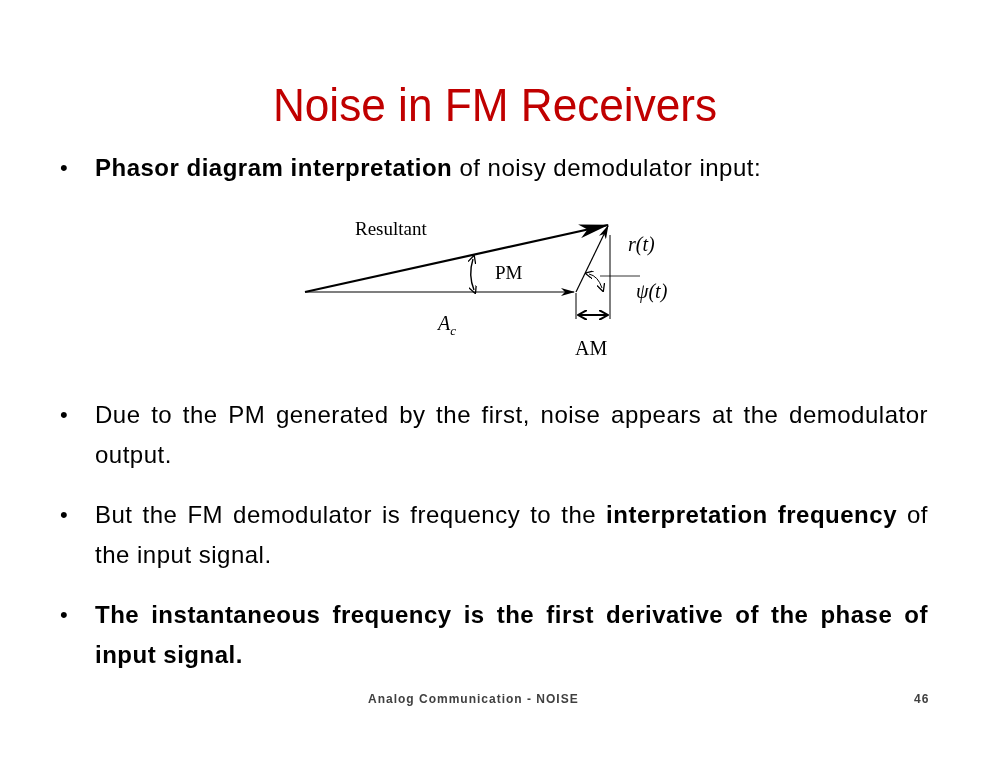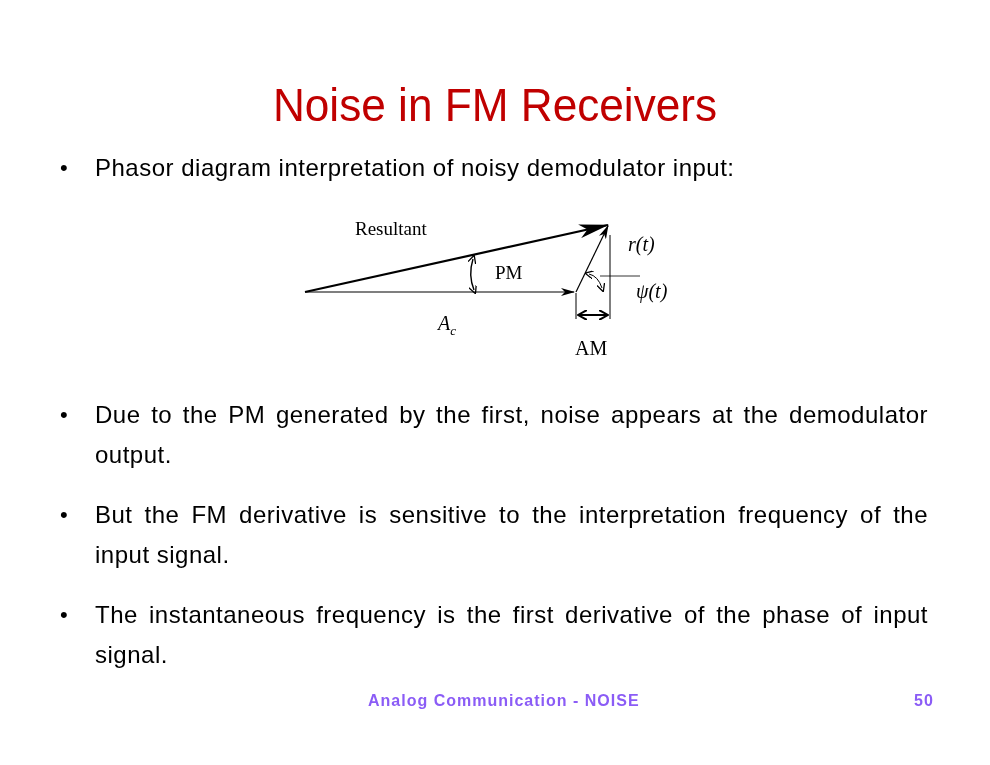--- a/index.html
+++ b/index.html
@@ -15,28 +15,28 @@
     .bullet {
       position: absolute; left: 60px; width: 868px; font-size: 24px; line-height: 40px;
       letter-spacing: 0.5px;
     }
     .bullet .dot {
       position: absolute; left: 0; top: 0; font-size: 22px;
     }
     .bullet .txt {
       display: block; margin-left: 35px; text-align: justify; text-align-last: left;
     }
-    .bullet b { font-weight: normal; }
+    .bullet b { font-weight: bold; }
     .b1 { top: 148px; }
     .b2 { top: 395px; }
     .b3 { top: 495px; }
     .b4 { top: 595px; }
     .diagram { position: absolute; left: 290px; top: 205px; width: 400px; height: 160px; }
     .footer {
-      position: absolute; top: 692px; font-size: 16px; font-weight: bold; color: #8b5cf6; letter-spacing: 1px;
+      position: absolute; top: 692px; font-size: 12px; font-weight: bold; color: #404040; letter-spacing: 1px;
     }
     .footer-left { left: 368px; }
     .footer-right { left: 914px; }
   </style>
 </head>
 <body>
 
 <div class="title">Noise in FM Receivers</div>
 
 <div class="bullet b1">
@@ -84,22 +84,22 @@
   <text x="285" y="150" font-family="Liberation Serif, serif" font-size="20" fill="#000">AM</text>
 </svg>
 
 <div class="bullet b2">
   <span class="dot">•</span>
   <span class="txt">Due to the PM generated by the first, noise appears at the demodulator output.</span>
 </div>
 
 <div class="bullet b3">
   <span class="dot">•</span>
-  <span class="txt"><span>But the FM derivative is sensitive to the </span><b>interpretation frequency</b><span> of the input signal.</span></span>
+  <span class="txt"><span>But the FM demodulator is frequency to the </span><b>interpretation frequency</b><span> of the input signal.</span></span>
 </div>
 
 <div class="bullet b4">
   <span class="dot">•</span>
   <span class="txt"><b>The instantaneous frequency is the first derivative of the phase of input signal.</b></span>
 </div>
 
 <div class="footer footer-left">Analog Communication - NOISE</div>
-<div class="footer footer-right">50</div>
+<div class="footer footer-right">46</div>
 
 </body></html>

